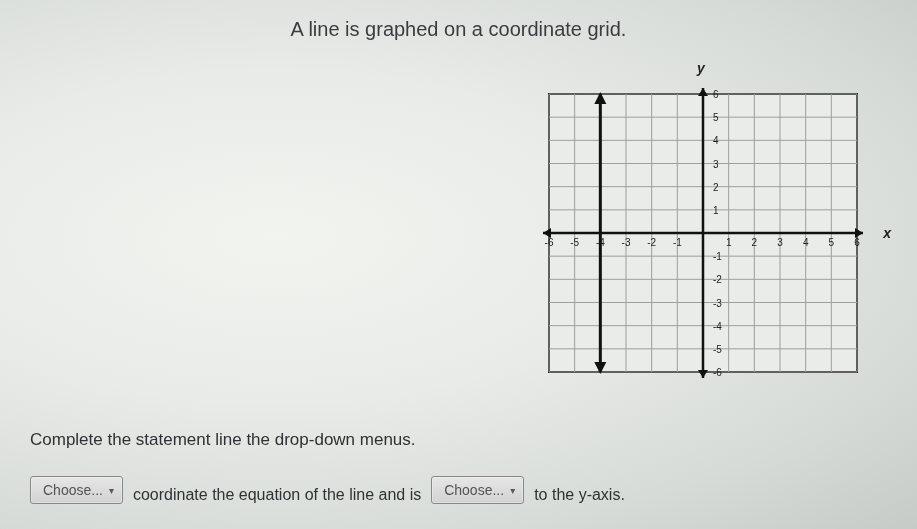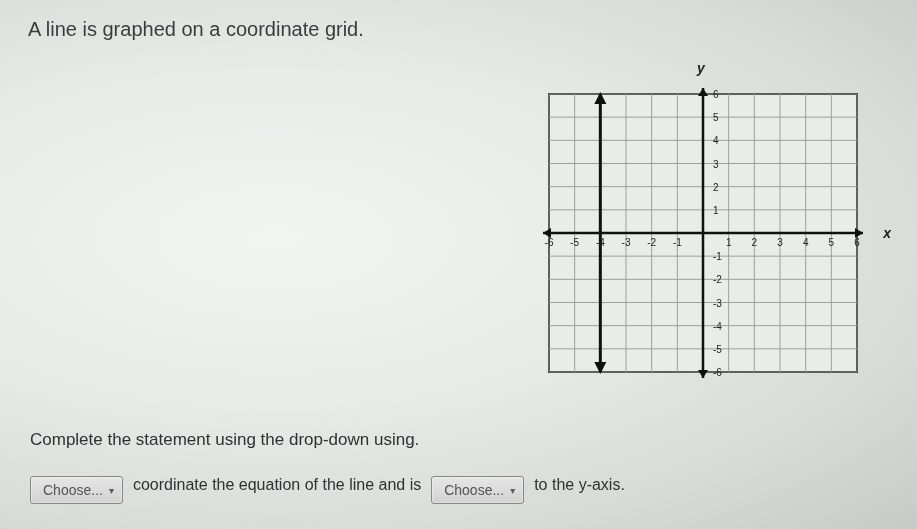--- a/index.html
+++ b/index.html
@@ -17,39 +17,40 @@
     height: 100%;
     padding: 18px 28px 20px 28px;
     background: radial-gradient(ellipse at 30% 45%, #f2f4f0 0%, #e8ebe7 40%, #d7dbd7 75%, #c6cbc8 100%);
     position: relative;
   }
   .prompt {
     font-size: 20px;
     color: #3a3c40;
     margin-bottom: 14px;
     font-weight: 400;
+    text-align: center;
   }
   .graph-wrap {
     position: absolute;
     right: 44px;
     top: 78px;
   }
   .instruction {
     position: absolute;
     left: 30px;
     top: 430px;
     font-size: 17px;
     color: #2f3134;
   }
   .sentence-row {
     position: absolute;
     left: 30px;
     top: 476px;
     display: flex;
-    align-items: flex-start;
+    align-items: flex-end;
     gap: 10px;
     font-size: 16px;
     color: #2f3134;
   }
   .dropdown {
     display: inline-flex;
     align-items: center;
     border: 1px solid #888;
     background: linear-gradient(#e6e6e6, #d2d2d2);
     padding: 5px 8px 5px 12px;
@@ -154,21 +155,21 @@
           <text x="180" y="66.33333333333334" font-size="10" text-anchor="start" fill="#222" font-family="Arial">4</text>
           <text x="180" y="43.16666666666667" font-size="10" text-anchor="start" fill="#222" font-family="Arial">5</text>
           <text x="180" y="20" font-size="10" text-anchor="start" fill="#222" font-family="Arial">6</text>
           <line x1="67.33333333333334" y1="294" x2="67.33333333333334" y2="16" stroke="#111" stroke-width="3"></line>
           <polygon points="67.33333333333334,14 61.33333333333334,26 73.33333333333334,26" fill="#111"></polygon>
           <polygon points="67.33333333333334,296 61.33333333333334,284 73.33333333333334,284" fill="#111"></polygon>
         </svg>
     </div>
   </div>
 
-  <div class="instruction">Complete the statement using the drop-down using.</div>
+  <div class="instruction">Complete the statement line the drop-down menus.</div>
 
   <div class="sentence-row">
     <div class="dropdown">
       <span>Choose...</span>
       <span class="chev">▾</span>
     </div>
     <span>coordinate the equation of the line and is</span>
     <div class="dropdown">
       <span>Choose...</span>
       <span class="chev">▾</span>

